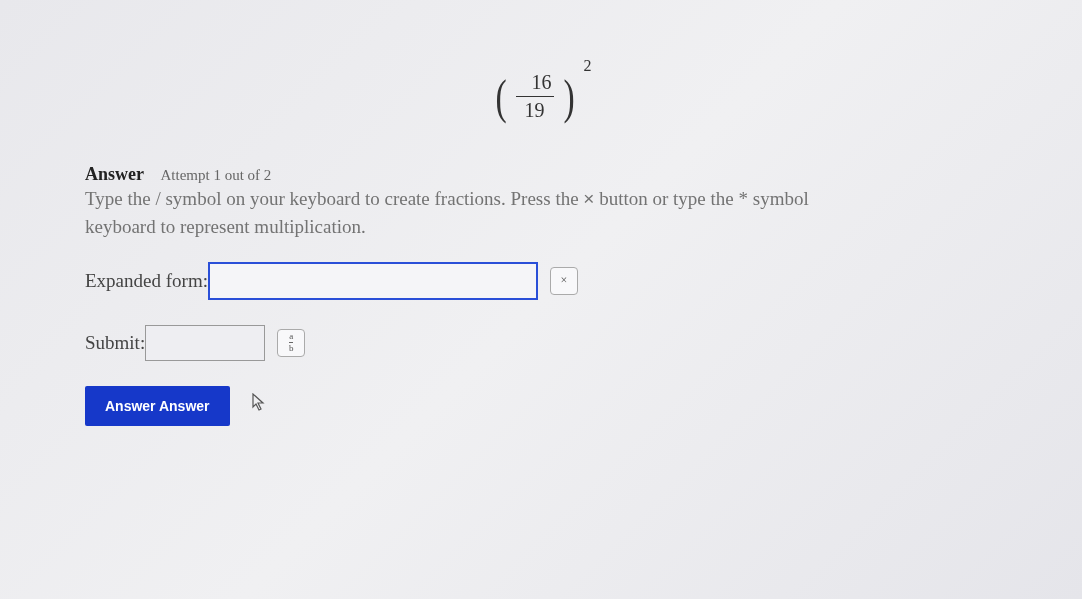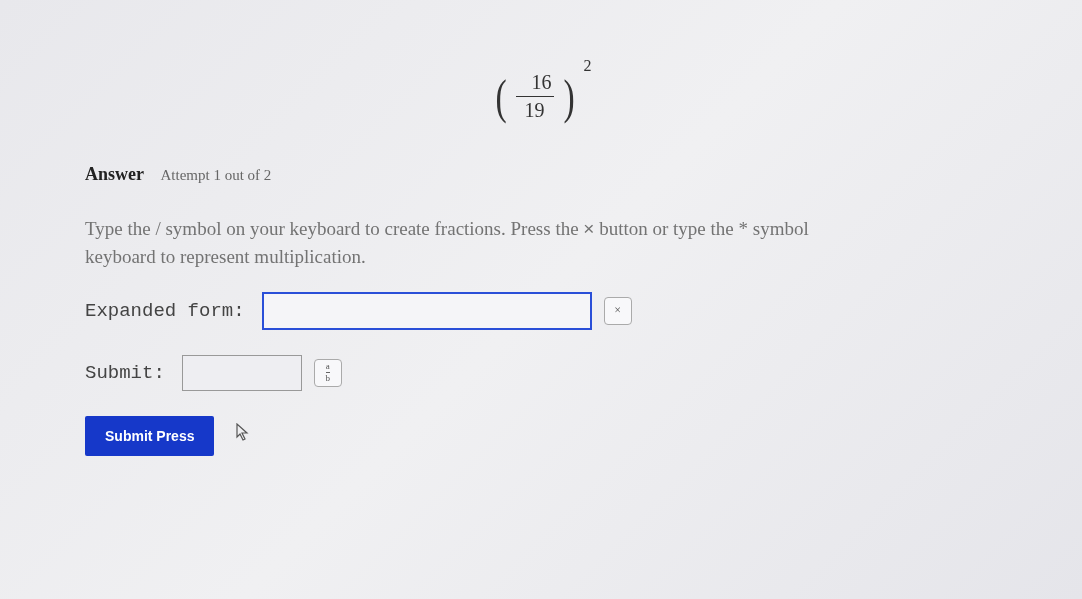--- a/index.html
+++ b/index.html
@@ -51,41 +51,39 @@
       position: relative;
       top: -12px;
       left: 2px;
     }
     .answer-section {
       padding-left: 60px;
       margin-top: 20px;
     }
     .answer-header {
       font-size: 18px;
-      margin-bottom: 30px;
     }
     .answer-header .label { font-weight: bold; color: #222; }
     .answer-header .attempt { color: #666; font-size: 15px; margin-left: 12px; }
     .hint-text {
       font-size: 19px;
       color: #737373;
       line-height: 1.5;
       margin-bottom: 20px;
     }
     .times-sym { font-family: Arial, sans-serif; }
     .input-row {
       display: flex;
       align-items: center;
       margin-bottom: 25px;
     }
     .input-label {
       font-size: 19px;
       color: #444;
-      margin-right: 17px;
-      font-family: Liberation Mono, monospace;
+      margin-right: 0;
     }
     .expanded-input {
       width: 330px;
       height: 38px;
       border: 2px solid #2a4fd8;
       background: #f5f5f8;
       padding: 4px 8px;
       font-size: 16px;
       outline: none;
     }
@@ -180,20 +178,20 @@
     <input type="text" class="answer-input" value="" style="">
     <div class="small-btn">
       <span class="frac-icon">
         <span class="t">a</span>
         <span class="b">b</span>
       </span>
     </div>
   </div>
 
   <div>
-    <button class="submit-btn">Submit Press</button>
+    <button class="submit-btn">Answer Answer</button>
     <span class="cursor-arrow">
       <svg width="14" height="18" viewBox="0 0 14 18" fill="none" stroke="#555" stroke-width="1.2">
         <path d="M1 1 L1 14 L4 11 L7 17 L9 16 L6 10 L11 10 Z" fill="none"></path>
       </svg>
     </span>
   </div>
 </div>
 
 </body></html>

